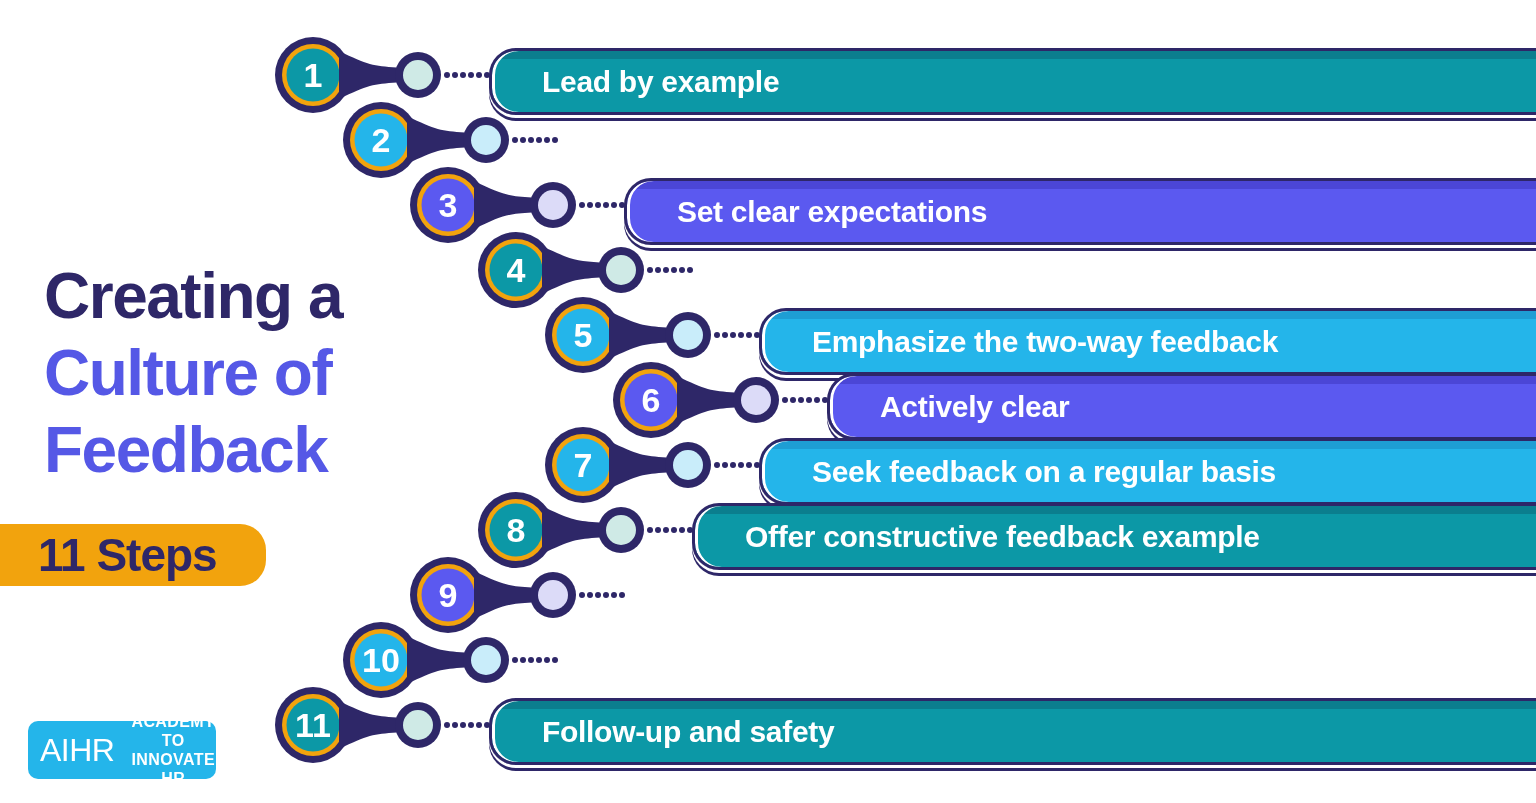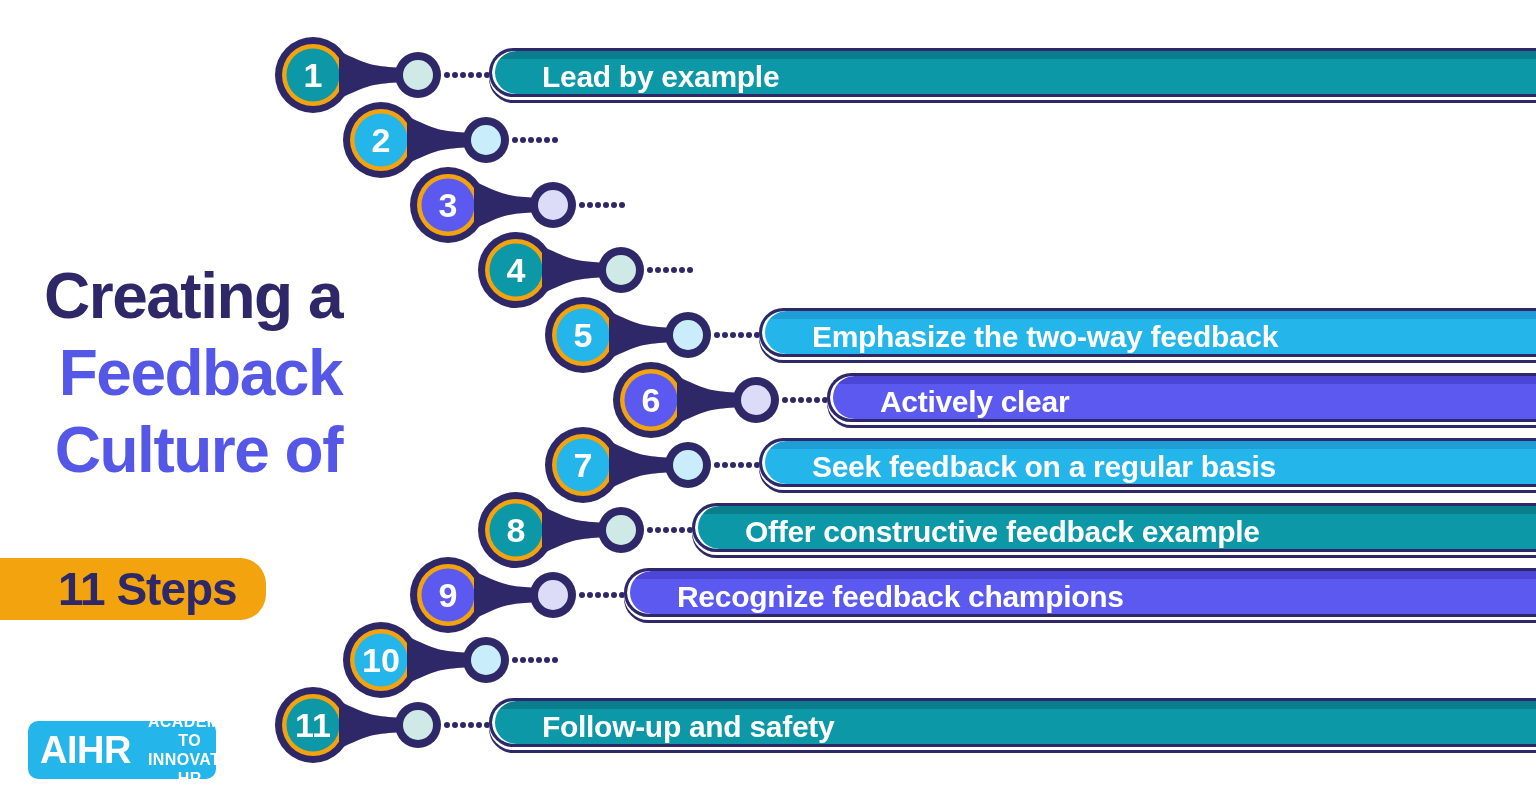--- a/index.html
+++ b/index.html
@@ -6,49 +6,49 @@
   html,body { width:1536px; height:803px; }
   body {
     position:relative;
     overflow:hidden;
     background:#ffffff;
     font-family:"Liberation Sans", sans-serif;
   }
   .stage { position:absolute; inset:0; }
 
   
-  .title-block { position:absolute; left:44px; top:258px;text-align:right; }
+  .title-block { position:absolute; left:44px; top:258px; }
   .title-line {
     font-size:64px; font-weight:700; letter-spacing:-1.5px;
     line-height:77px; white-space:nowrap;
   }
   .title-line.l1 { color:var(--navy); }
   .title-line.l2, .title-line.l3 { color:var(--purple_title); }
 
   .steps-badge {
-    position:absolute; left:0; top:558px;
+    position:absolute; left:0; top:524px;
     width:266px; height:62px;
     background:var(--orange);
     border-radius:0 26px 26px 0;
     display:flex; align-items:center;
-    padding-left:58px;
+    padding-left:38px;
   }
   .steps-badge-label {
     font-size:46px; font-weight:700; color:var(--navy); letter-spacing:-1px;
   }
 
   .logo {
     position:absolute; left:28px; top:721px;
     width:188px; height:58px;
     background:var(--blue);
     border-radius:10px;
     display:flex; align-items:center;
     padding:0 12px;
   }
-  .logo-name { font-size:38px; font-weight:700; color:#ffffff; letter-spacing:-0.5px; }
+  .logo-name { font-size:32px; font-weight:400; color:#ffffff; letter-spacing:-0.5px; }
   .logo-divider { width:3px; height:36px; background:#ffffff; margin:0 9px 0 8px; border-radius:2px; }
   .logo-tagline { font-size:16px; font-weight:700; color:#ffffff; line-height:1.2; letter-spacing:0.4px;text-align:center; }
 
   
   .row { position:absolute; left:0; right:0; height:84px; top:calc(var(--cy) - 42px); }
   .c-teal   { --fill:var(--teal);   --fill-dark:var(--teal_dark);   --pale:var(--pale_teal); }
   .c-blue   { --fill:var(--blue);   --fill-dark:var(--blue_dark);   --pale:var(--pale_blue); }
   .c-purple { --fill:var(--purple); --fill-dark:var(--purple_dark); --pale:var(--pale_purple); }
 
   .node { position:absolute; left:var(--nx); top:0; width:222px; height:84px; }
@@ -56,42 +56,42 @@
   .n-orange { fill:var(--orange); }
   .n-fill { fill:var(--fill); }
   .n-taper { fill:var(--navy); }
   .n-pale { fill:var(--pale); }
   .n-dots circle { fill:var(--navy); }
   .n-num { font:700 34px "Liberation Sans", sans-serif; fill:#ffffff; }
 
   .bar {
     position:absolute;
     left:calc(var(--nx) + 216px); right:0;
-    top:15px; height:49px;
+    top:15px; height:67px;
     border:3px solid var(--navy); border-right:0;
     border-radius:27px 0 0 27px;
     background:linear-gradient(180deg, var(--fill-dark) 0 8px, var(--fill) 8px);
     box-shadow: inset 3px 0 0 #ffffff, 0 3px 0 #ffffff, 0 6px 0 var(--navy);
-    display:flex; align-items:flex-end;
+    display:flex; align-items:center;
     padding-left:50px;
   }
   .bar-label {
     color:#ffffff; font-size:30px; font-weight:700; letter-spacing:-0.3px;
     white-space:nowrap;
   }
 </style>
 </head>
 <body>
 
 <div class="stage">
 
   <div class="title-block">
     <div class="title-line l1">Creating a</div>
+    <div class="title-line l2">Culture of</div>
     <div class="title-line l3">Feedback</div>
-    <div class="title-line l2">Culture of</div>
   </div>
 
   <div class="steps-badge">
     <span class="steps-badge-label">11 Steps</span>
   </div>
 
   <div class="logo">
     <span class="logo-name">AIHR</span>
     <span class="logo-divider"></span>
     <span class="logo-tagline">
@@ -154,20 +154,23 @@
       <g class="n-dots">
           <circle cx="174" cy="42" r="3"></circle>
           <circle cx="182" cy="42" r="3"></circle>
           <circle cx="190" cy="42" r="3"></circle>
           <circle cx="198" cy="42" r="3"></circle>
           <circle cx="206" cy="42" r="3"></circle>
           <circle cx="214" cy="42" r="3"></circle>
         </g>
       <text class="n-num" x="40" y="54" text-anchor="middle">3</text>
     </svg>
+    <div class="bar">
+        <span class="bar-label">Set clear expectations</span>
+      </div>
   </div>
 
   <div class="row c-teal" style="--cy:270px; --nx:476px;">
     <svg class="node" viewBox="0 0 222 84">
       <circle class="n-outer" cx="40" cy="42" r="38"></circle>
         <circle class="n-orange" cx="40" cy="42" r="31"></circle>
         <circle class="n-fill" cx="40" cy="42" r="26.5"></circle>
       <path class="n-taper" d="M 66,18 C 95,32 100,33 124,34.5 L 124,49.5 C 100,51 95,52 66,66 Z"></path>
       <circle class="n-outer" cx="145" cy="42" r="23"></circle>
         <circle class="n-pale" cx="145" cy="42" r="15"></circle>
@@ -286,23 +289,20 @@
       <g class="n-dots">
           <circle cx="174" cy="42" r="3"></circle>
           <circle cx="182" cy="42" r="3"></circle>
           <circle cx="190" cy="42" r="3"></circle>
           <circle cx="198" cy="42" r="3"></circle>
           <circle cx="206" cy="42" r="3"></circle>
           <circle cx="214" cy="42" r="3"></circle>
         </g>
       <text class="n-num" x="40" y="54" text-anchor="middle">9</text>
     </svg>
-    <div class="bar">
-        <span class="bar-label">Recognize feedback champions</span>
-      </div>
   </div>
 
   <div class="row c-blue" style="--cy:660px; --nx:341px;">
     <svg class="node" viewBox="0 0 222 84">
       <circle class="n-outer" cx="40" cy="42" r="38"></circle>
         <circle class="n-orange" cx="40" cy="42" r="31"></circle>
         <circle class="n-fill" cx="40" cy="42" r="26.5"></circle>
       <path class="n-taper" d="M 66,18 C 95,32 100,33 124,34.5 L 124,49.5 C 100,51 95,52 66,66 Z"></path>
       <circle class="n-outer" cx="145" cy="42" r="23"></circle>
         <circle class="n-pale" cx="145" cy="42" r="15"></circle>

